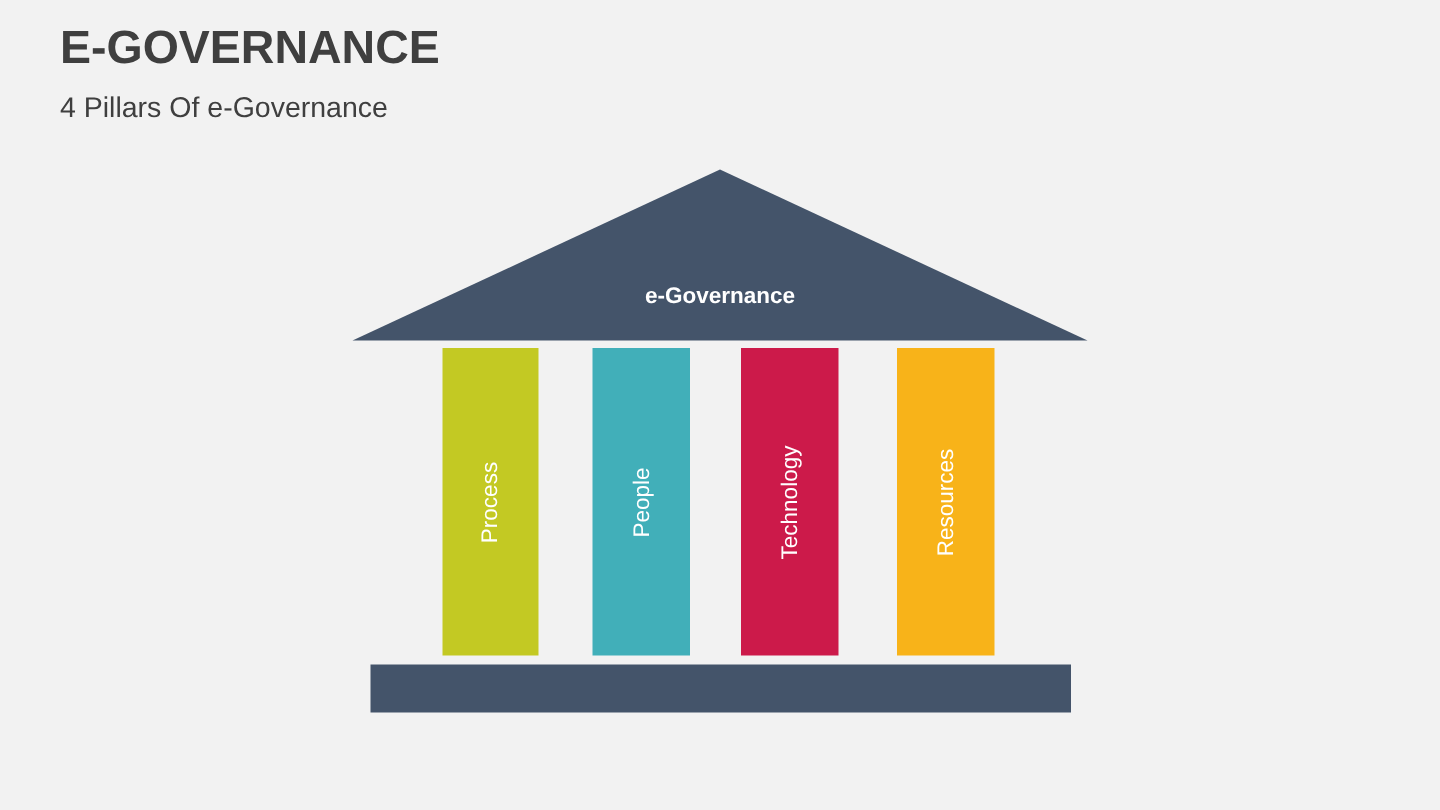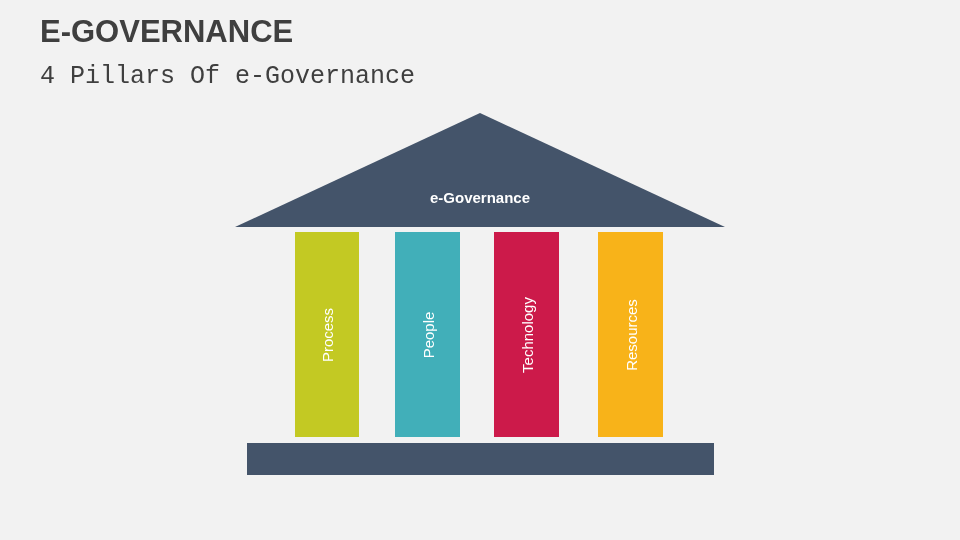--- a/index.html
+++ b/index.html
@@ -8,21 +8,21 @@
     background: #f2f2f2; position: relative;
     font-family: "Liberation Sans", "DejaVu Sans", sans-serif;
   }
   .title {
     position: absolute; left: 40px; top: 14px;
     font-size: 31px; font-weight: bold; color: #3f3f3f;
     letter-spacing: 0px; margin: 0;
   }
   .subtitle {
     position: absolute; left: 40px; top: 62px;
-    font-size: 25px; color: #3f3f3f; margin: 0; font-family: Liberation Mono, monospace;
+    font-size: 19px; color: #3f3f3f; margin: 0;
   }
   .roof {
     position: absolute; left: 0; top: 0; width: 960px; height: 540px;
   }
   .roof-label {
     position: absolute; left: 380px; top: 189px; width: 200px;
     text-align: center; color: #ffffff; font-weight: bold; font-size: 15px;
   }
   .pillar {
     position: absolute; top: 232px; height: 205px;

